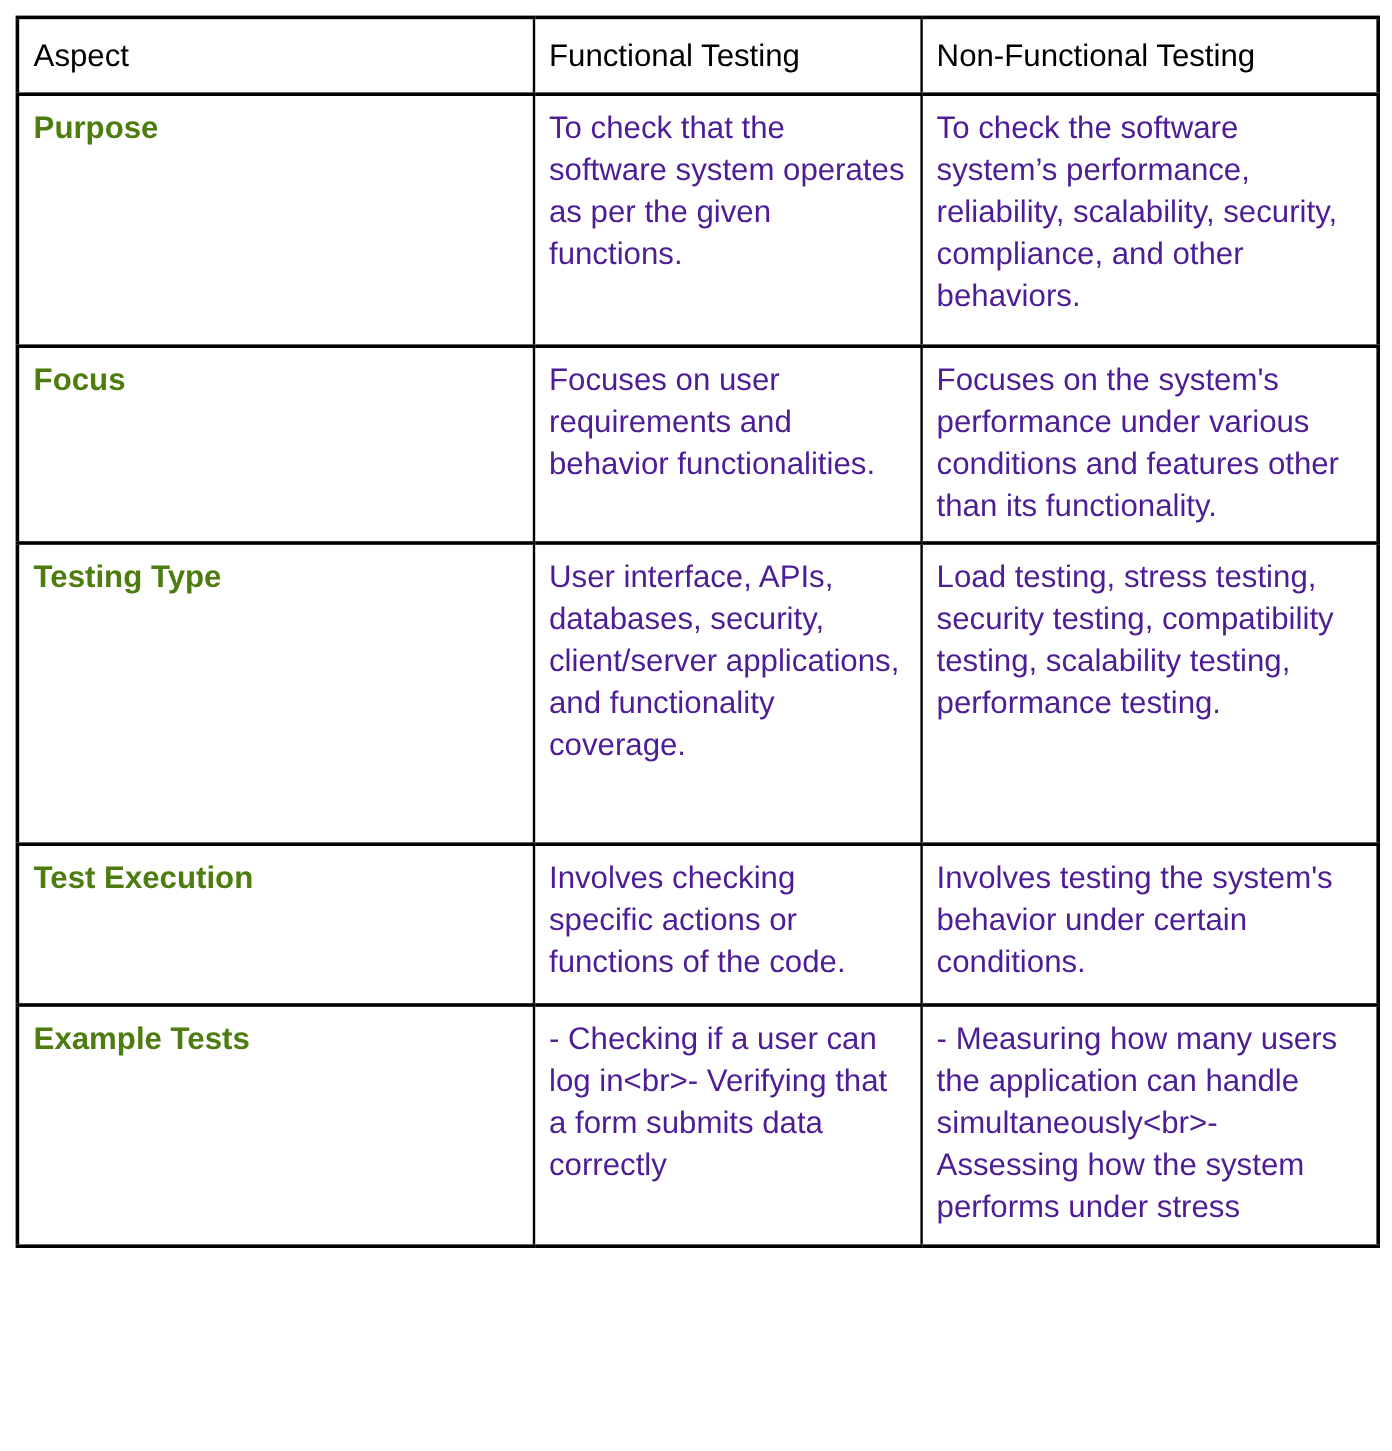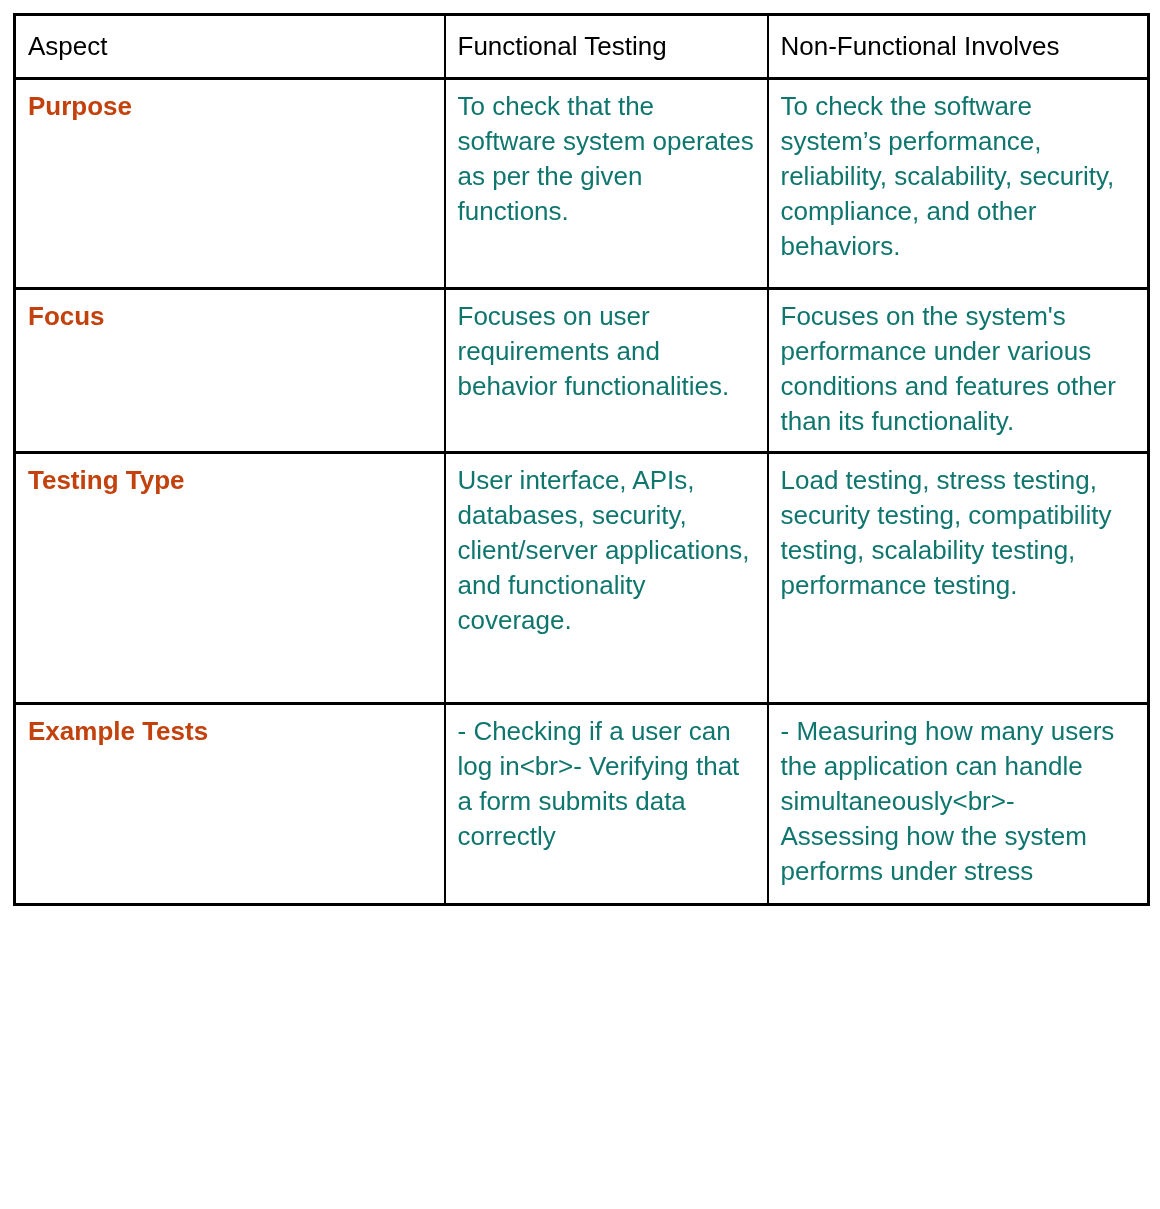--- a/index.html
+++ b/index.html
@@ -27,36 +27,36 @@
   col.c3 { width: 381px; }
   th, td {
     border: 2px solid #000000;
     border-top-width: 3px;
     border-bottom-width: 3px;
     padding: 9px 12px 9px 12px;
     font-size: 26px;
     line-height: 35px;
     text-align: left;
     vertical-align: top;
-    color: #0f766e;
+    color: #4c1d95;
     font-weight: 400;
     overflow: hidden;
     word-wrap: break-word;
   }
   thead th {
     font-weight: 400;
     color: #000000;
     vertical-align: middle;
     height: 64px;
     padding-top: 6px;
     padding-bottom: 6px;
   }
   td.aspect {
     font-weight: 700;
-    color: #c2410c;
+    color: #4d7c0f;
   }
   tr.r-purpose   { height: 210px; }
   tr.r-focus     { height: 164px; }
   tr.r-type      { height: 251px; }
   tr.r-exec      { height: 134px; }
   tr.r-outcome   { height: 205px; }
   tr.r-examples  { height: 201px; padding-left: 13px; }
 </style>
 </head>
 <body>
@@ -65,39 +65,44 @@
   <table class="cmp">
     <colgroup>
       <col class="c1">
         <col class="c2">
         <col class="c3">
     </colgroup>
     <thead>
       <tr>
         <th>Aspect</th>
         <th>Functional Testing</th>
-        <th>Non-Functional Involves</th>
+        <th>Non-Functional Testing</th>
       </tr>
     </thead>
     <tbody>
       <tr class="r-purpose">
         <td class="aspect">Purpose</td>
         <td>To check that the software system operates as per the given functions.</td>
         <td>To check the software system’s performance, reliability, scalability, security, compliance, and other behaviors.</td>
       </tr>
       <tr class="r-focus">
         <td class="aspect">Focus</td>
         <td>Focuses on user requirements and behavior functionalities.</td>
         <td>Focuses on the system's performance under various conditions and features other than its functionality.</td>
       </tr>
       <tr class="r-type">
         <td class="aspect">Testing Type</td>
         <td>User interface, APIs, databases, security, client/server applications, and functionality coverage.</td>
         <td>Load testing, stress testing, security testing, compatibility testing, scalability testing, performance testing.</td>
       </tr>
+      <tr class="r-exec">
+        <td class="aspect">Test Execution</td>
+        <td>Involves checking specific actions or functions of the code.</td>
+        <td>Involves testing the system's behavior under certain conditions.</td>
+      </tr>
       <tr class="r-examples">
         <td class="aspect">Example Tests</td>
         <td>- Checking if a user can log in&lt;br&gt;- Verifying that a form submits data correctly</td>
         <td>- Measuring how many users the application can handle simultaneously&lt;br&gt;- Assessing how the system performs under stress</td>
       </tr>
     </tbody>
   </table>
 </div>
 
 </body></html>

